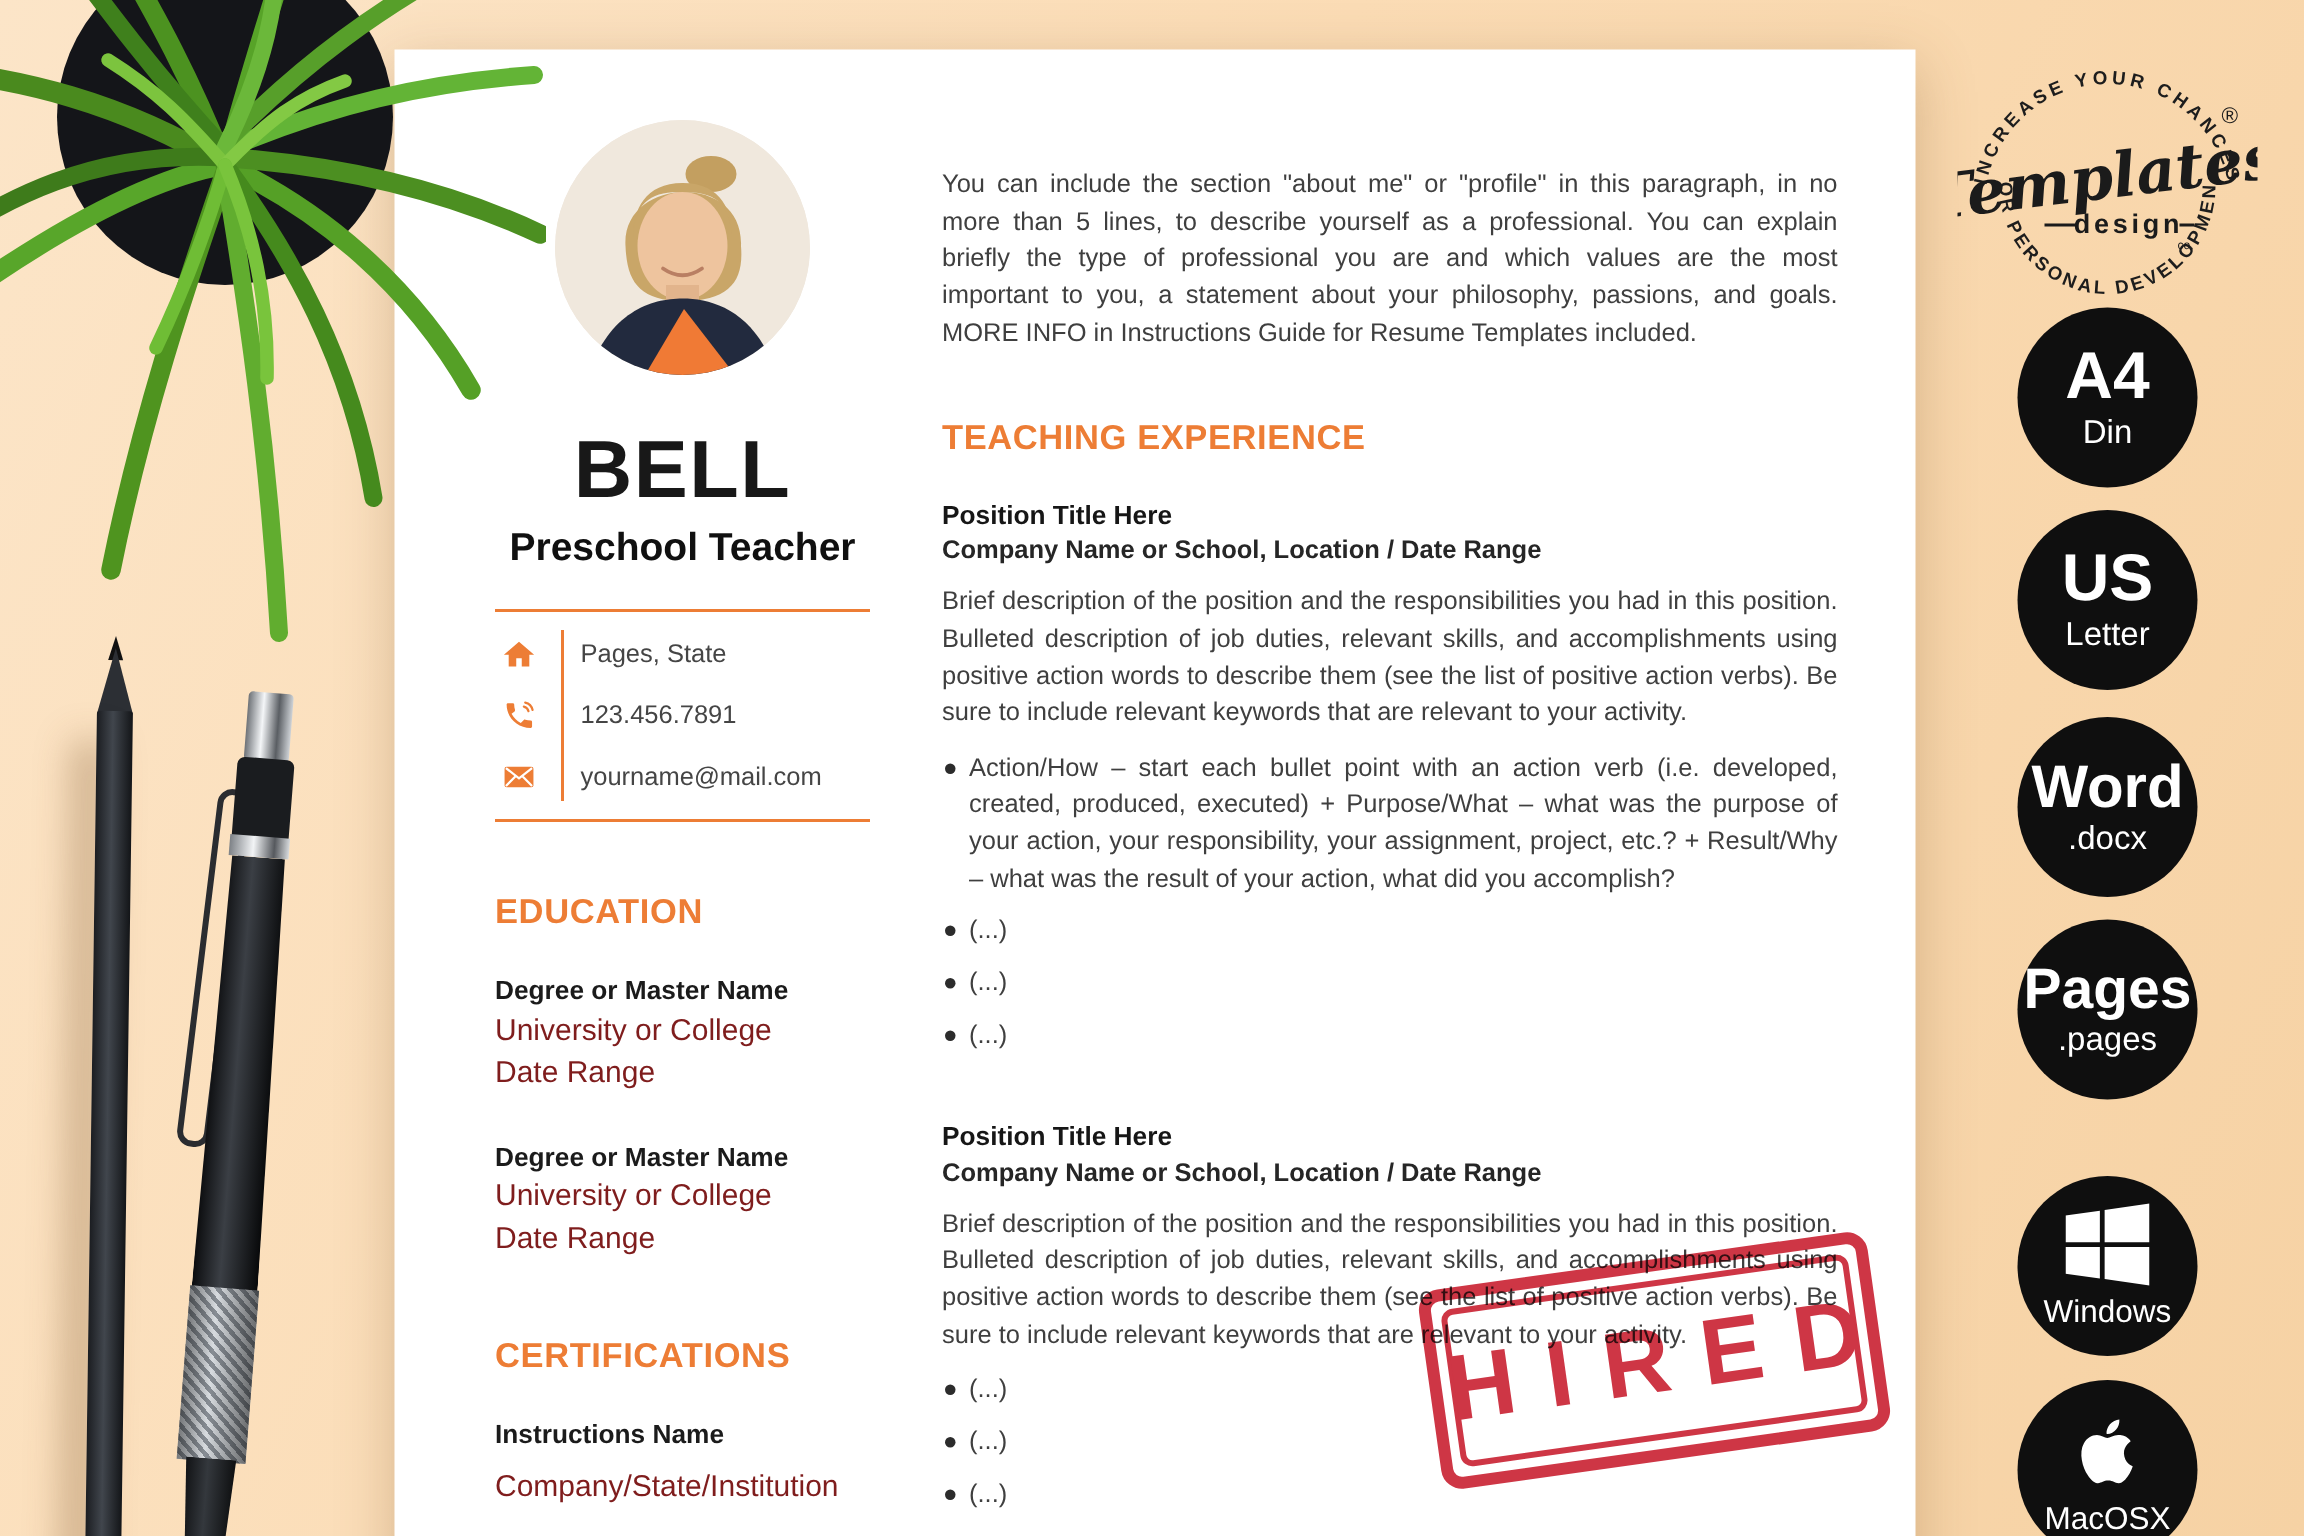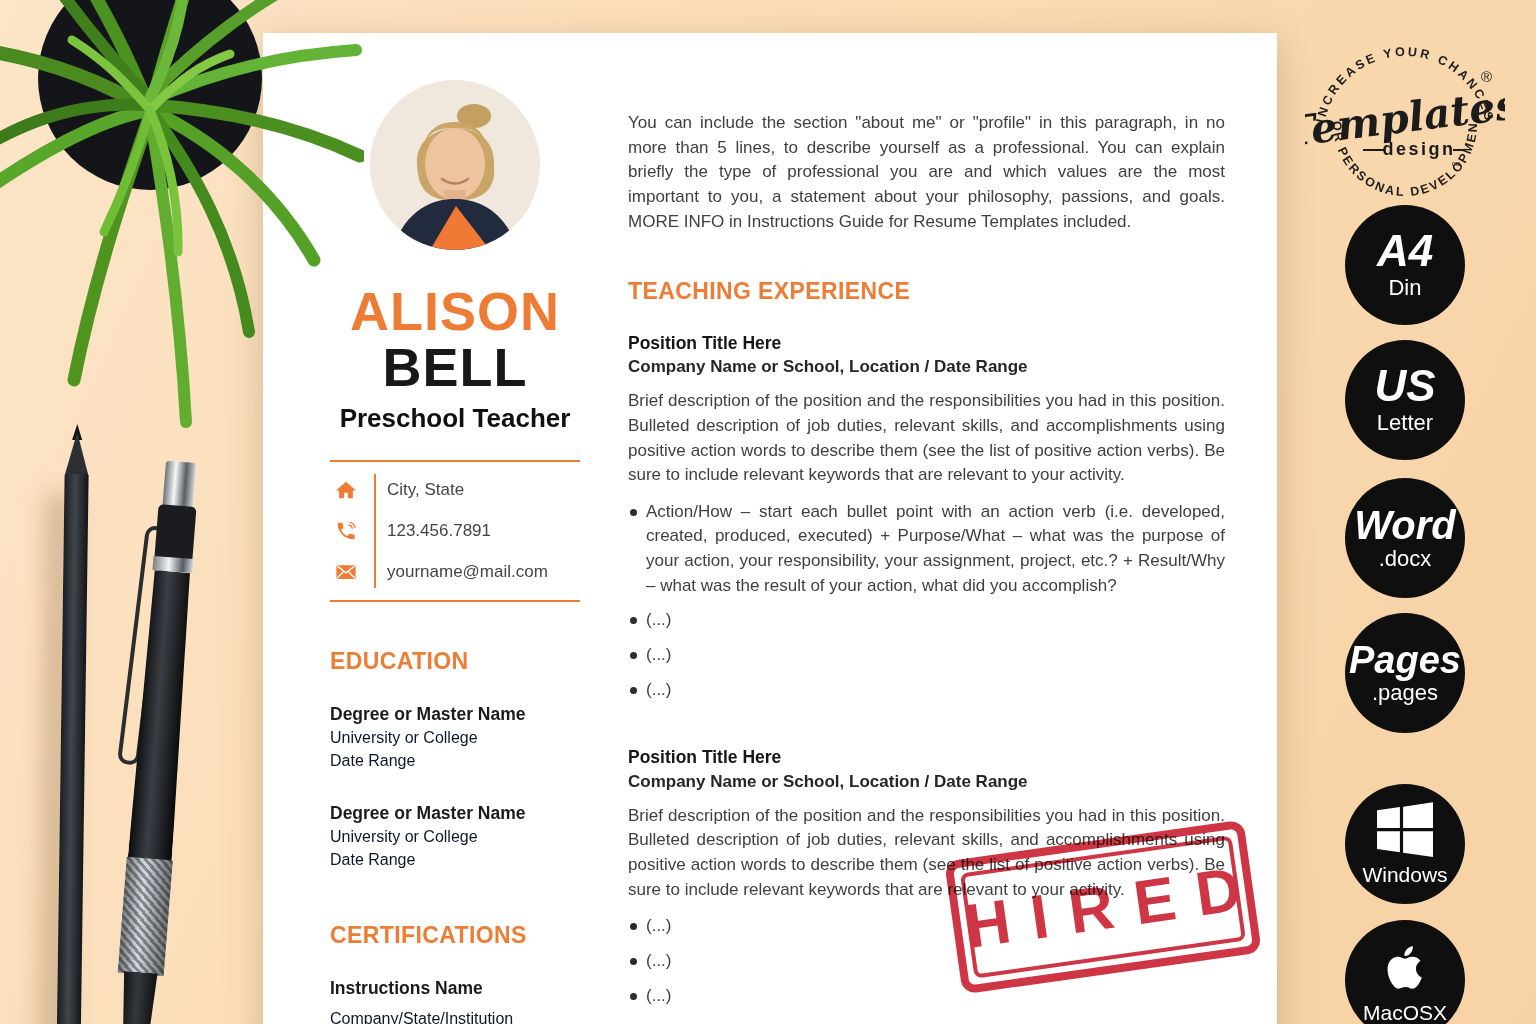--- a/index.html
+++ b/index.html
@@ -60,21 +60,21 @@
   .c-row:last-child { margin-bottom:0; }
   .c-ico { width:26px; height:22px; flex:0 0 26px; margin-left:3px; }
   .c-txt { margin-left:28px; font-size:17px; color:#454545; }
 
   .sec-h { font-size:23px; font-weight:800; color:#ED7D35; letter-spacing:.4px; }
   .left-col .sec-h.edu { margin-top:46px; }
   .left-col .sec-h.cert { margin-top:50px; }
   .entry { margin-top:28px; }
   .entry + .entry { margin-top:30px; }
   .e-title { font-size:17.5px; font-weight:800; color:#1b1b1b; line-height:1.35; }
-  .e-line { font-size:16px; color:#0f172a; line-height:1.42; }
+  .e-line { font-size:20px; color:#7f1d1d; line-height:1.42; }
   .cert-org { margin-top:8px; }
 
   .right-col .sec-h { line-height:1.2; }
   .para { margin-top:26px; font-size:17px; color:#3f3f3f; line-height:1.45; text-align:justify; }
   .sec-h.exp { margin-top:44px; }
   .job { margin-top:26px; }
   .job.second { margin-top:44px; }
   .j-title { font-size:17.5px; font-weight:800; color:#161616; line-height:1.35; }
   .j-co { font-size:17px; font-weight:600; color:#262626; line-height:1.4; }
   .j-desc { margin-top:10px; font-size:17px; color:#3f3f3f; line-height:1.45; text-align:justify; }
@@ -88,21 +88,21 @@
   .stamp-outer { width:100%; height:100%; border:8px solid #ca2637; border-radius:14px; padding:6px; }
   .stamp-inner { width:100%; height:100%; border:4px solid #ca2637; border-radius:8px;
     display:flex; align-items:center; justify-content:center; }
   .stamp-text { font-size:62px; font-weight:900; color:#ca2637; letter-spacing:.34em; padding-left:.34em; }
 
   
   .logo { position:absolute; left:1305px; top:26px; width:200px; height:200px; z-index:4; }
   .badge { position:absolute; left:1345px; width:120px; height:120px; border-radius:50%; background:#0f0f0f;
     color:#fff; display:flex; flex-direction:column; align-items:center; justify-content:center; z-index:4; }
   .b1{top:205px}.b2{top:340px}.b3{top:478px}.b4{top:613px}.b5{top:784px}.b6{top:920px}
-  .b-big { font-size:44px; font-weight:600; line-height:1.02;font-style:italic; }
+  .b-big { font-size:44px; font-weight:600; line-height:1.02; }
   .b-big.word { font-size:40px; } .b-big.pages { font-size:38px; }
   .b-sub { font-size:22px; font-weight:400; line-height:1.1; margin-top:2px; }
   .b-label { font-size:21px; margin-top:5px; }
   .b-icon { width:56px; height:56px; }
   .b-icon.apple { width:52px; height:60px; }
 </style>
 </head>
 <body>
 
 <div class="scene">
@@ -158,32 +158,31 @@
           <ellipse cx="85" cy="84" rx="30" ry="36" fill="#eec49e"></ellipse>
           <rect x="74" y="110" width="22" height="18" fill="#e2b48c"></rect>
           <path d="M52 78 C54 52 66 48 85 48 C106 48 116 54 118 78 C118 62 112 42 85 42 C60 42 52 60 52 78 Z" fill="#c9a668"></path>
           <path d="M72 99 Q85 108 98 99" stroke="#b97f63" stroke-width="2.5" fill="none" stroke-linecap="round"></path>
           <path d="M22 170 C36 128 64 119 85 119 C106 119 134 128 148 170 Z" fill="#222a3e"></path>
           <path d="M60 170 L86 126 L120 170 Z" fill="#f07a35"></path>
         </svg>
       </div>
 
       <div class="nameblock">
-        <div class="name-first">ALISON</div>
         <div class="name-last">BELL</div>
         <div class="role">Preschool Teacher</div>
       </div>
 
       <div class="contact">
         <div class="vline"></div>
         <div class="c-row">
           <svg class="c-ico" viewBox="0 0 24 24">
             <path fill="#ED7D35" d="M12 3 L23 12.5 H19.5 V21 H14 V15 H10 V21 H4.5 V12.5 H1 Z"></path>
           </svg>
-          <span class="c-txt">City, State</span>
+          <span class="c-txt">Pages, State</span>
         </div>
         <div class="c-row">
           <svg class="c-ico" viewBox="0 0 24 24">
             <path fill="#ED7D35" d="M6.6 10.8c1.5 2.9 3.8 5.2 6.7 6.7l2.2-2.2c.3-.3.7-.4 1.1-.2 1.2.4 2.5.6 3.9.6.6 0 1 .4 1 1V20c0 .6-.4 1-1 1C10.6 21 3 13.4 3 4c0-.6.4-1 1-1h3.5c.6 0 1 .4 1 1 0 1.3.2 2.6.6 3.9.1.4 0 .8-.3 1.1L6.6 10.8z"></path>
             <path fill="none" stroke="#ED7D35" stroke-width="1.6" stroke-linecap="round" d="M15.5 5.5c1.7.4 3 1.7 3.4 3.4 M16.5 2.6c2.7.6 4.8 2.7 5.4 5.4"></path>
           </svg>
           <span class="c-txt">123.456.7891</span>
         </div>
         <div class="c-row">
           <svg class="c-ico" viewBox="0 0 24 24">

